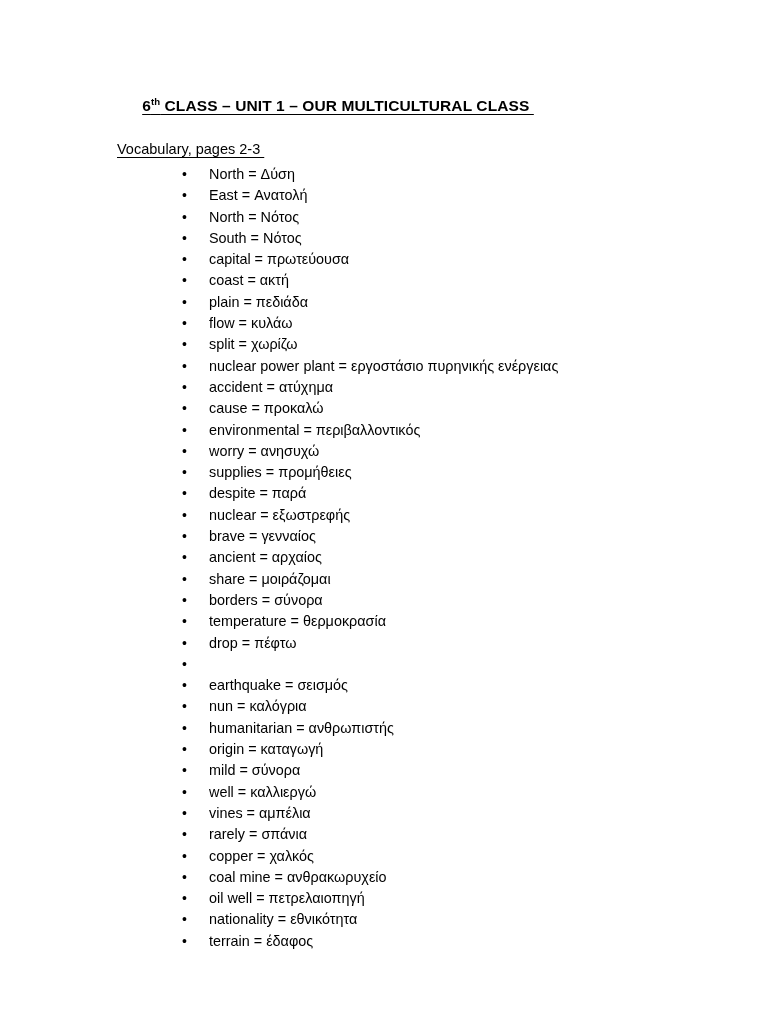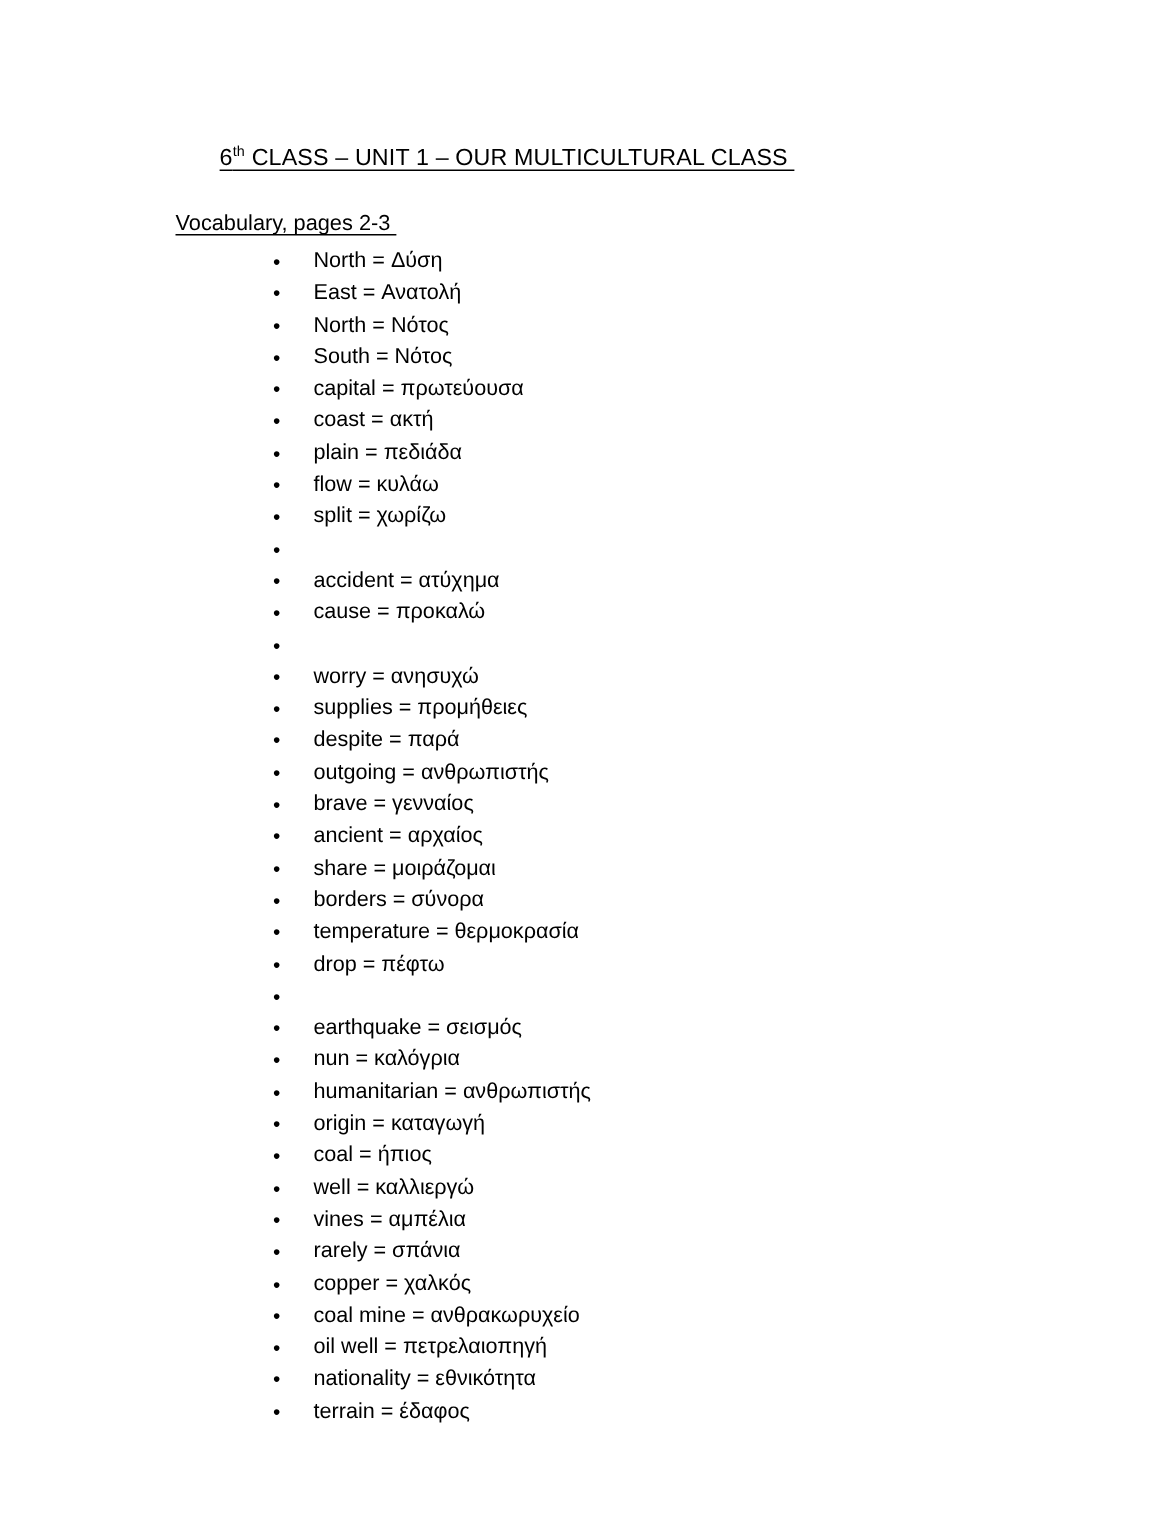--- a/index.html
+++ b/index.html
@@ -24,21 +24,21 @@
     background: #ffffff;
   }
   
   .doc-title {
     position: absolute;
     left: 0;
     top: 86px;
     width: 676px;
     text-align: center;
     font-size: 15.5px;
-    font-weight: normal;
+    font-weight: bold;
     letter-spacing: 0.1px;
     line-height: 20px;
     white-space: pre;
   }
   .doc-title .u {
     text-decoration: underline;
     text-underline-offset: 3px;
   }
   .doc-title sup {
     font-size: 9.6px;
@@ -103,40 +103,40 @@
   <ul class="vocab-list">
       <li class="vocab-item"><span class="bullet">•</span><span class="term-line">North = Δύση</span></li>
       <li class="vocab-item"><span class="bullet">•</span><span class="term-line">East = Ανατολή</span></li>
       <li class="vocab-item"><span class="bullet">•</span><span class="term-line">North = Νότος</span></li>
       <li class="vocab-item"><span class="bullet">•</span><span class="term-line">South = Νότος</span></li>
       <li class="vocab-item"><span class="bullet">•</span><span class="term-line">capital = πρωτεύουσα</span></li>
       <li class="vocab-item"><span class="bullet">•</span><span class="term-line">coast = ακτή</span></li>
       <li class="vocab-item"><span class="bullet">•</span><span class="term-line">plain = πεδιάδα</span></li>
       <li class="vocab-item"><span class="bullet">•</span><span class="term-line">flow = κυλάω</span></li>
       <li class="vocab-item"><span class="bullet">•</span><span class="term-line">split = χωρίζω</span></li>
-      <li class="vocab-item"><span class="bullet">•</span></li>
+      <li class="vocab-item"><span class="bullet">•</span><span class="term-line">nuclear power plant = εργοστάσιο πυρηνικής ενέργειας</span></li>
       <li class="vocab-item"><span class="bullet">•</span><span class="term-line">accident = ατύχημα</span></li>
       <li class="vocab-item"><span class="bullet">•</span><span class="term-line">cause = προκαλώ</span></li>
-      <li class="vocab-item"><span class="bullet">•</span></li>
+      <li class="vocab-item"><span class="bullet">•</span><span class="term-line">environmental = περιβαλλοντικός</span></li>
       <li class="vocab-item"><span class="bullet">•</span><span class="term-line">worry = ανησυχώ</span></li>
       <li class="vocab-item"><span class="bullet">•</span><span class="term-line">supplies = προμήθειες</span></li>
       <li class="vocab-item"><span class="bullet">•</span><span class="term-line">despite = παρά</span></li>
-      <li class="vocab-item"><span class="bullet">•</span><span class="term-line">outgoing = ανθρωπιστής</span></li>
+      <li class="vocab-item"><span class="bullet">•</span><span class="term-line">nuclear = εξωστρεφής</span></li>
       <li class="vocab-item"><span class="bullet">•</span><span class="term-line">brave = γενναίος</span></li>
       <li class="vocab-item"><span class="bullet">•</span><span class="term-line">ancient = αρχαίος</span></li>
       <li class="vocab-item"><span class="bullet">•</span><span class="term-line">share = μοιράζομαι</span></li>
       <li class="vocab-item"><span class="bullet">•</span><span class="term-line">borders = σύνορα</span></li>
       <li class="vocab-item"><span class="bullet">•</span><span class="term-line">temperature = θερμοκρασία</span></li>
       <li class="vocab-item"><span class="bullet">•</span><span class="term-line">drop = πέφτω</span></li>
       <li class="vocab-item"><span class="bullet">•</span></li>
       <li class="vocab-item"><span class="bullet">•</span><span class="term-line">earthquake = σεισμός</span></li>
       <li class="vocab-item"><span class="bullet">•</span><span class="term-line">nun = καλόγρια</span></li>
       <li class="vocab-item"><span class="bullet">•</span><span class="term-line">humanitarian = ανθρωπιστής</span></li>
       <li class="vocab-item"><span class="bullet">•</span><span class="term-line">origin = καταγωγή</span></li>
-      <li class="vocab-item"><span class="bullet">•</span><span class="term-line">coal = ήπιος</span></li>
+      <li class="vocab-item"><span class="bullet">•</span><span class="term-line">mild = σύνορα</span></li>
       <li class="vocab-item"><span class="bullet">•</span><span class="term-line">well = καλλιεργώ</span></li>
       <li class="vocab-item"><span class="bullet">•</span><span class="term-line">vines = αμπέλια</span></li>
       <li class="vocab-item"><span class="bullet">•</span><span class="term-line">rarely = σπάνια</span></li>
       <li class="vocab-item"><span class="bullet">•</span><span class="term-line">copper = χαλκός</span></li>
       <li class="vocab-item"><span class="bullet">•</span><span class="term-line">coal mine = ανθρακωρυχείο</span></li>
       <li class="vocab-item"><span class="bullet">•</span><span class="term-line">oil well = πετρελαιοπηγή</span></li>
       <li class="vocab-item"><span class="bullet">•</span><span class="term-line">nationality = εθνικότητα</span></li>
       <li class="vocab-item"><span class="bullet">•</span><span class="term-line">terrain = έδαφος</span></li>
     </ul>
 

